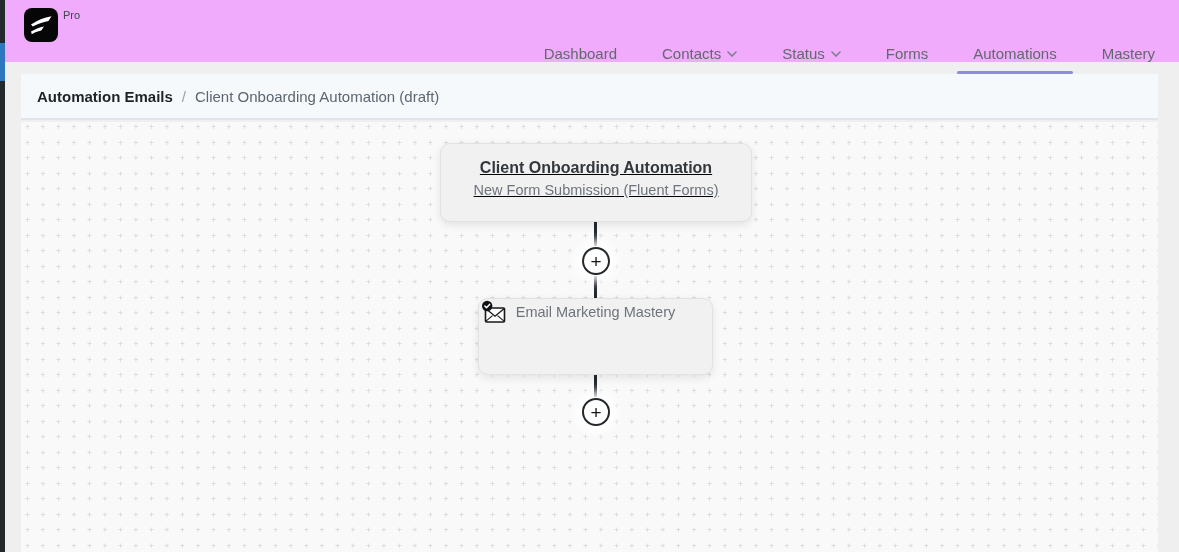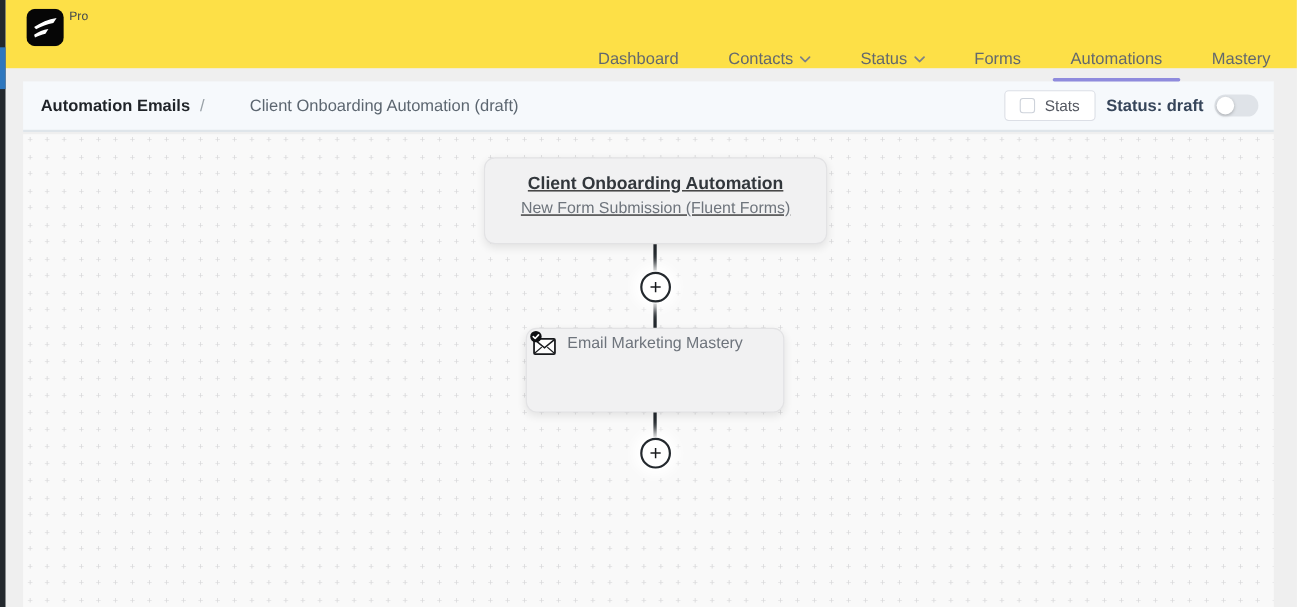--- a/index.html
+++ b/index.html
@@ -4,38 +4,38 @@
 <style>
   * { margin:0; padding:0; box-sizing:border-box; }
   html,body { width:1179px; height:552px; overflow:hidden; }
   body { font-family:"Liberation Sans", sans-serif; background:#efefef; position:relative; }
 
   
   .admin-strip { position:absolute; left:0; top:0; width:5px; height:552px; background:#23282d; z-index:30; }
   .admin-strip .thumb { position:absolute; left:0; top:43px; width:5px; height:38px; background:#2e77be; }
 
   
-  .header { position:absolute; left:5px; top:0; width:1174px; height:62px; background:#fde047; z-index:10; }
+  .header { position:absolute; left:5px; top:0; width:1174px; height:62px; background:#f0abfc; z-index:10; }
   .logo { position:absolute; left:19px; top:8px; width:34px; height:34px; }
   .pro-badge { position:absolute; left:58px; top:9px; font-size:11px; color:#40464d; }
   .nav { position:absolute; right:24px; top:0; height:62px; display:flex; align-items:center; gap:45px;margin-top:22px; }
   .nav-item { position:relative; height:62px; display:flex; align-items:center; gap:6px;
               font-size:15px; color:#63686e; cursor:pointer; }
   .nav-item .underline { position:absolute; left:-16px; right:-16px; top:49px; height:3px;
                          background:#8f8bdd; border-radius:2px; }
   .chevron { display:flex; align-items:center; padding-top:2px; }
 
   
   .crumb-bar { position:absolute; left:21px; top:74px; width:1137px; height:46px;
                background:#f6f9fc; border-bottom:2px solid #dfe5ea; display:flex;
                align-items:center; justify-content:space-between; padding:0 14px 0 16px; z-index:5; }
   .crumb-left { display:flex; align-items:center; gap:9px; }
   .crumb-root { font-size:15px; font-weight:bold; color:#1f2328; cursor:pointer; }
   .crumb-sep { font-size:15px; color:#98a0a6; }
-  .crumb-current { font-size:15px; color:#5c6670;margin-left:32px; }
+  .crumb-current { font-size:15px; color:#5c6670; }
   .crumb-right { display:flex; align-items:center; gap:10px; }
   .stats-btn { display:flex; align-items:center; gap:9px; background:#fff; border:1px solid #dcdfe6;
                border-radius:4px; padding:5px 13px; cursor:pointer; }
   .stats-checkbox { width:14px; height:14px; border:1px solid #cdd2da; border-radius:3px; background:#fff; }
   .stats-label { font-size:14px; color:#545861; }
   .status-label { font-size:15px; font-weight:bold; color:#36455a; }
   .toggle { position:relative; width:40px; height:20px; border-radius:10px; background:#dfe3e8; cursor:pointer; }
   .toggle .knob { position:absolute; left:2px; top:2px; width:16px; height:16px; border-radius:50%;
                   background:#fff; box-shadow:0 1px 3px rgba(0,0,0,0.25); }
 
@@ -113,30 +113,20 @@
     </div>
   </div>
 </div>
 
 <div class="crumb-bar">
   <div class="crumb-left">
     <span class="crumb-root">Automation Emails</span>
     <span class="crumb-sep">/</span>
     <span class="crumb-current">Client Onboarding Automation (draft)</span>
   </div>
-  <div class="crumb-right">
-    <div class="stats-btn">
-      <span class="stats-checkbox"></span>
-      <span class="stats-label">Stats</span>
-    </div>
-    <span class="status-label">Status: draft</span>
-    <div class="toggle">
-      <div class="knob"></div>
-    </div>
-  </div>
 </div>
 
 <div class="canvas">
   <pre class="grid-pattern" id="grid">++++++++++++++++++++++++++++++++++++++++++++++++++++++++++++++++++++++++++
 ++++++++++++++++++++++++++++++++++++++++++++++++++++++++++++++++++++++++++
 ++++++++++++++++++++++++++++++++++++++++++++++++++++++++++++++++++++++++++
 ++++++++++++++++++++++++++++++++++++++++++++++++++++++++++++++++++++++++++
 ++++++++++++++++++++++++++++++++++++++++++++++++++++++++++++++++++++++++++
 ++++++++++++++++++++++++++++++++++++++++++++++++++++++++++++++++++++++++++
 ++++++++++++++++++++++++++++++++++++++++++++++++++++++++++++++++++++++++++

